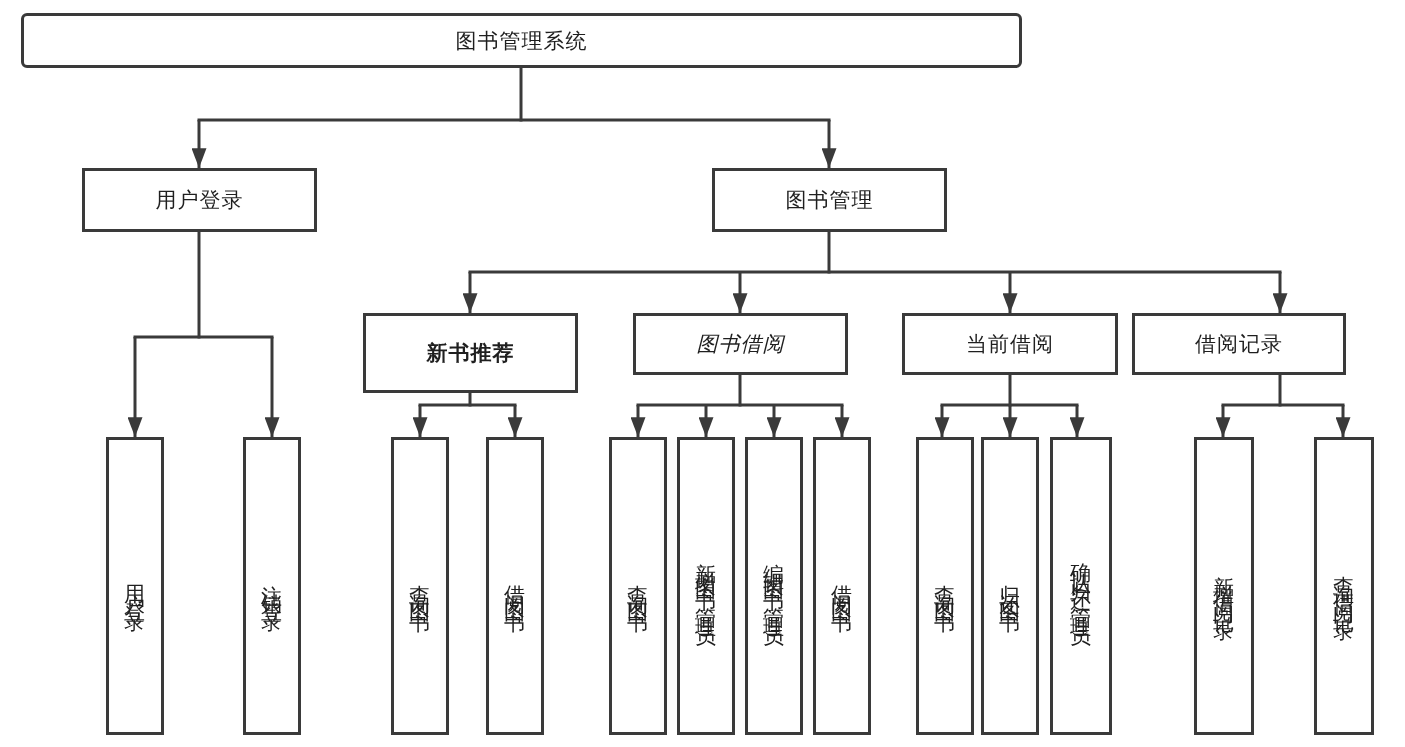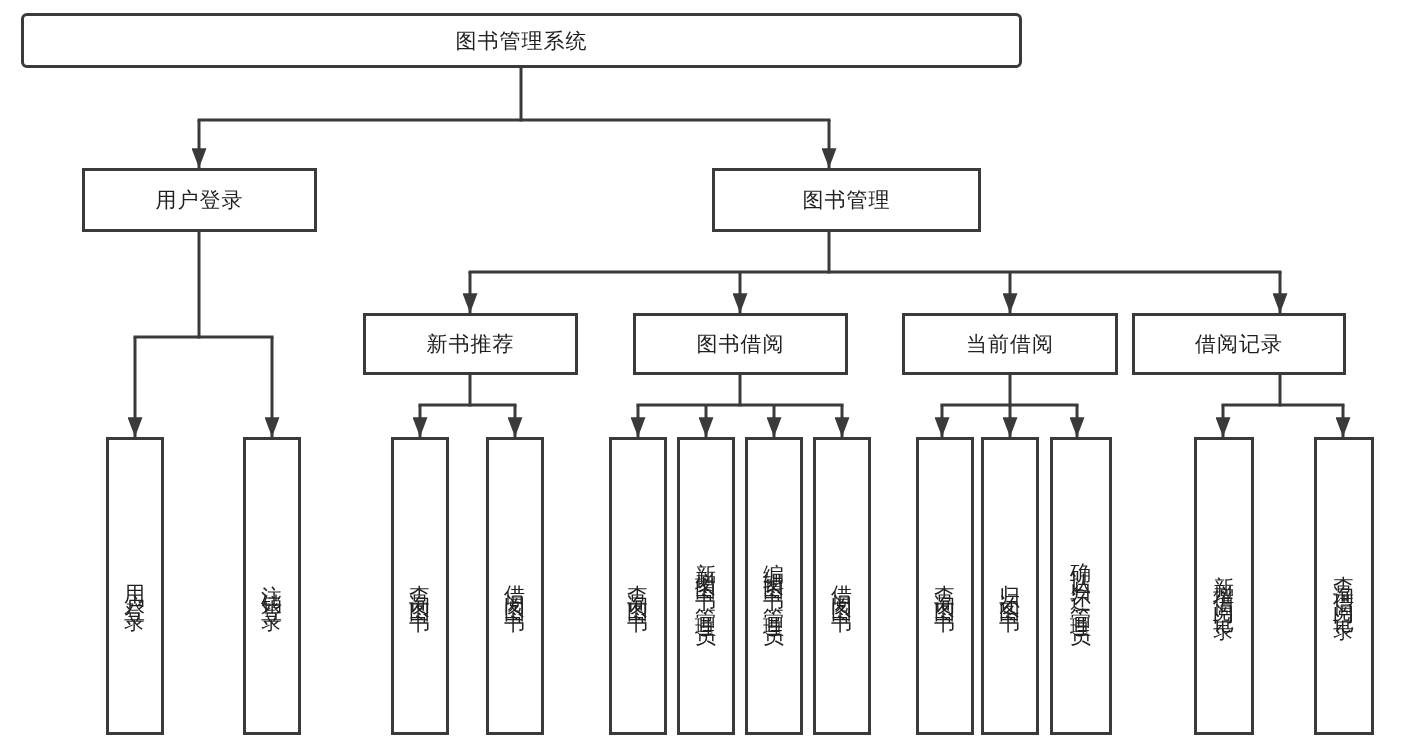--- a/index.html
+++ b/index.html
@@ -95,28 +95,28 @@
     </g>
   </svg>
 
   <div class="hbox" style="left:21px;top:13px;width:1001px;height:55px;border-radius:6px;">
     <span>图书管理系统</span>
   </div>
 
   <div class="hbox" style="left:82px;top:168px;width:235px;height:64px;">
     <span>用户登录</span>
   </div>
-  <div class="hbox" style="left:712px;top:168px;width:269px;height:64px;">
+  <div class="hbox" style="left:712px;top:168px;width:235px;height:64px;">
     <span>图书管理</span>
   </div>
 
-  <div class="hbox" style="left:363px;top:313px;width:215px;height:62px;">
+  <div class="hbox" style="left:363px;top:313px;width:215px;height:80px;font-weight:bold;">
     <span>新书推荐</span>
   </div>
-  <div class="hbox" style="left:633px;top:313px;width:215px;height:62px;">
+  <div class="hbox" style="left:633px;top:313px;width:215px;height:62px;font-style:italic;">
     <span>图书借阅</span>
   </div>
   <div class="hbox" style="left:902px;top:313px;width:216px;height:62px;">
     <span>当前借阅</span>
   </div>
   <div class="hbox" style="left:1132px;top:313px;width:214px;height:62px;">
     <span>借阅记录</span>
   </div>
 
   <div class="leaf" style="left:106px;">

